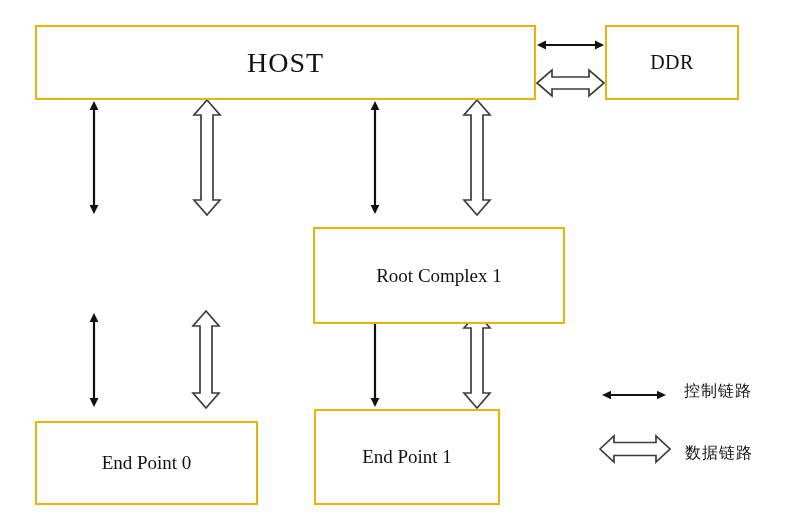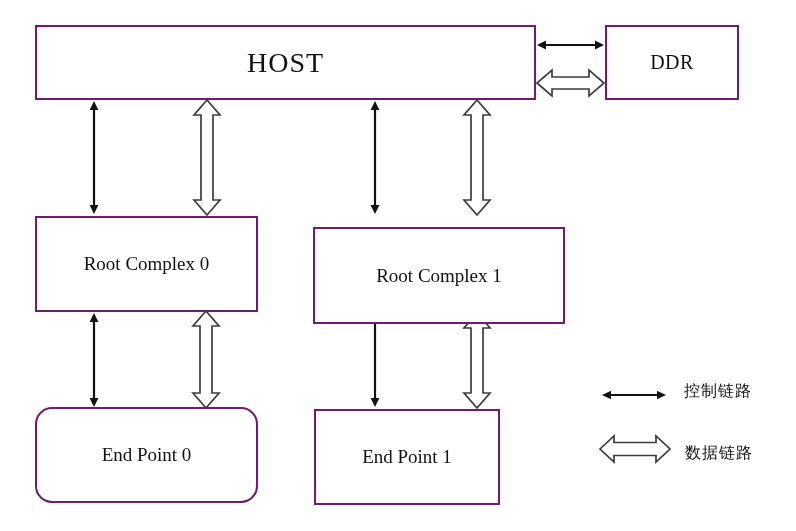--- a/index.html
+++ b/index.html
@@ -2,21 +2,21 @@
 <html><head>
 <meta charset="utf-8">
 <style>
   html,body{margin:0;padding:0;background:#fff;}
   .canvas{
     position:relative;width:796px;height:531px;background:#ffffff;overflow:hidden;
     font-family:"Liberation Serif","DejaVu Serif",serif;color:#111;
   }
   #links{position:absolute;left:0;top:0;width:796px;height:531px;}
   .node{
-    position:absolute;box-sizing:border-box;border:2px solid #701a75;background:#fff;
+    position:absolute;box-sizing:border-box;border:2px solid #eab308;background:#fff;
     display:flex;align-items:center;justify-content:center;text-align:center;
   }
   .node-label{white-space:nowrap;}
   .node-host .node-label{font-size:28px;letter-spacing:1px;}
   .node-ddr .node-label{font-size:20px;letter-spacing:0.5px;}
   .node-mid .node-label{font-size:19px;}
   .legend-row{
     position:absolute;display:flex;align-items:flex-end;
     font-family:"Liberation Serif","DejaVu Serif",serif;
   }
@@ -75,29 +75,26 @@
     </svg>
 
   <div class="node node-host" style="left: 35px; top: 25px; width: 501px; height: 75px;">
     <span class="node-label">HOST</span>
   </div>
 
   <div class="node node-ddr" style="left: 605px; top: 25px; width: 134px; height: 75px;">
     <span class="node-label">DDR</span>
   </div>
 
-  <div class="node node-mid" style="left: 35px; top: 216px; width: 223px; height: 96px;">
-    <span class="node-label">Root Complex 0</span>
-  </div>
 
   <div class="node node-mid" style="left: 313px; top: 216px; width: 252px; height: 97px; margin-top: 11px;">
     <span class="node-label">Root Complex 1</span>
   </div>
 
-  <div class="node node-mid" style="left: 35px; top: 407px; width: 223px; height: 96px; border-radius: 17px;">
+  <div class="node node-mid" style="left: 35px; top: 421px; width: 223px; height: 84px;">
     <span class="node-label">End Point 0</span>
   </div>
 
   <div class="node node-mid" style="left: 314px; top: 409px; width: 186px; height: 96px;">
     <span class="node-label">End Point 1</span>
   </div>
 
   <div class="legend-row legend-row-control">
     <svg width="66" height="14" viewBox="0 0 66 14" xmlns="http://www.w3.org/2000/svg">
       <line x1="8" y1="7" x2="58" y2="7" stroke="#111" stroke-width="2.2"></line>

